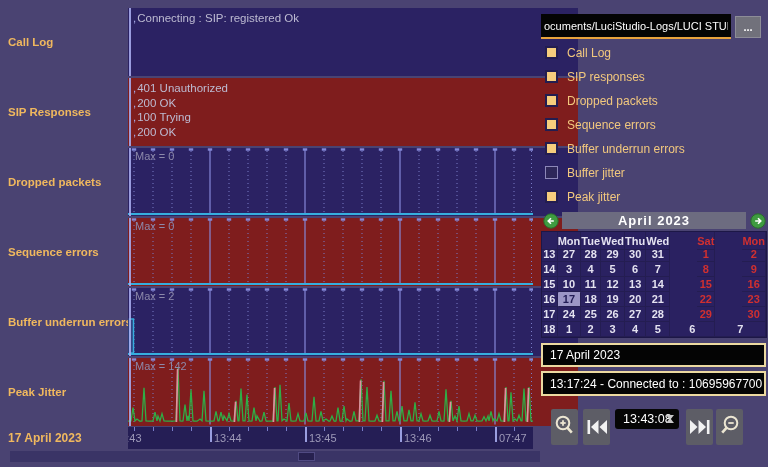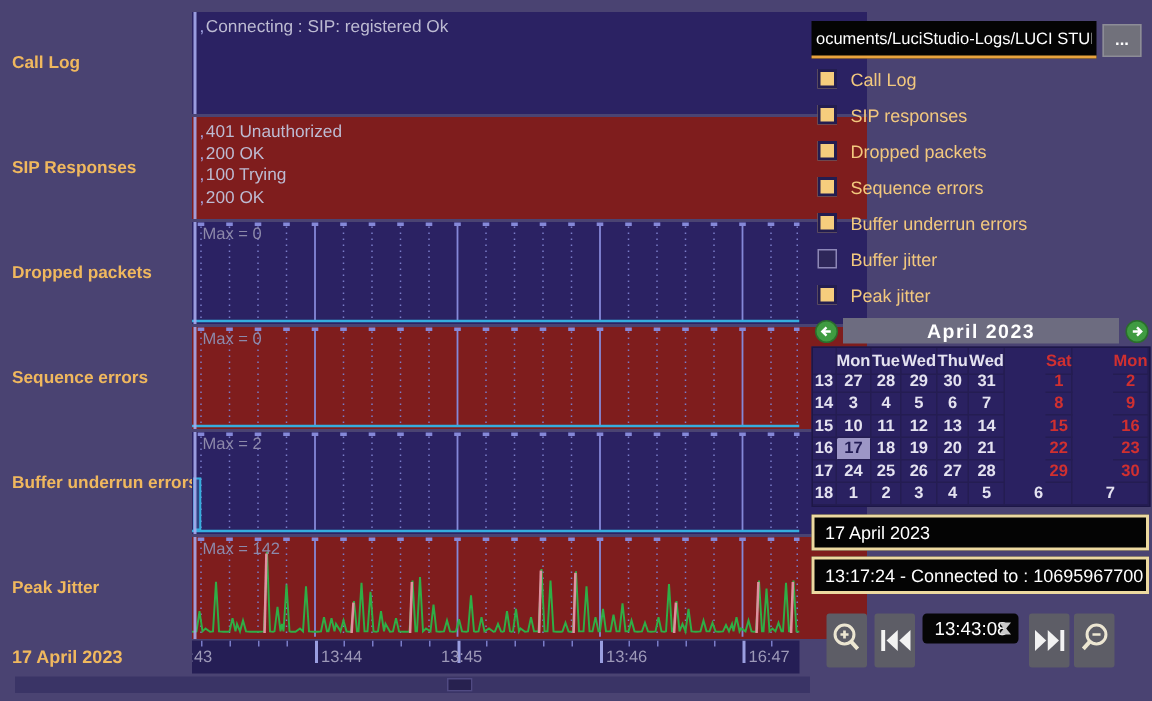--- a/index.html
+++ b/index.html
@@ -337,25 +337,25 @@
       <div class="tl-dash" style="left: 253px;"></div>
       <div class="tl-dash" style="left: 291px;"></div>
       <div class="tl-dash" style="left: 310px;"></div>
       <div class="tl-dash" style="left: 329px;"></div>
       <div class="tl-dash" style="left: 348px;"></div>
       <div class="tl-dash" style="left: 386px;"></div>
       <div class="tl-lab" style="left: -14px;">13:43</div>
       <div class="tl-line" style="left: 82px;"></div>
       <div class="tl-lab" style="left: 86px;">13:44</div>
       <div class="tl-line" style="left: 177px;"></div>
-      <div class="tl-lab" style="left: 166px;">13:45</div>
+      <div class="tl-lab" style="left: 181px;">13:45</div>
       <div class="tl-line" style="left: 272px;"></div>
       <div class="tl-lab" style="left: 276px;">13:46</div>
       <div class="tl-line" style="left: 367px;"></div>
-      <div class="tl-lab" style="left: 371px;">16:47</div>
+      <div class="tl-lab" style="left: 371px;">07:47</div>
     </div>
 
   <div id="hscroll">
     <div id="hthumb"></div>
   </div>
 
   <input id="path-input" value="ocuments/LuciStudio-Logs/LUCI STUDIO" style="">
   <button id="browse-btn">...</button>
 
   <div id="filters">

